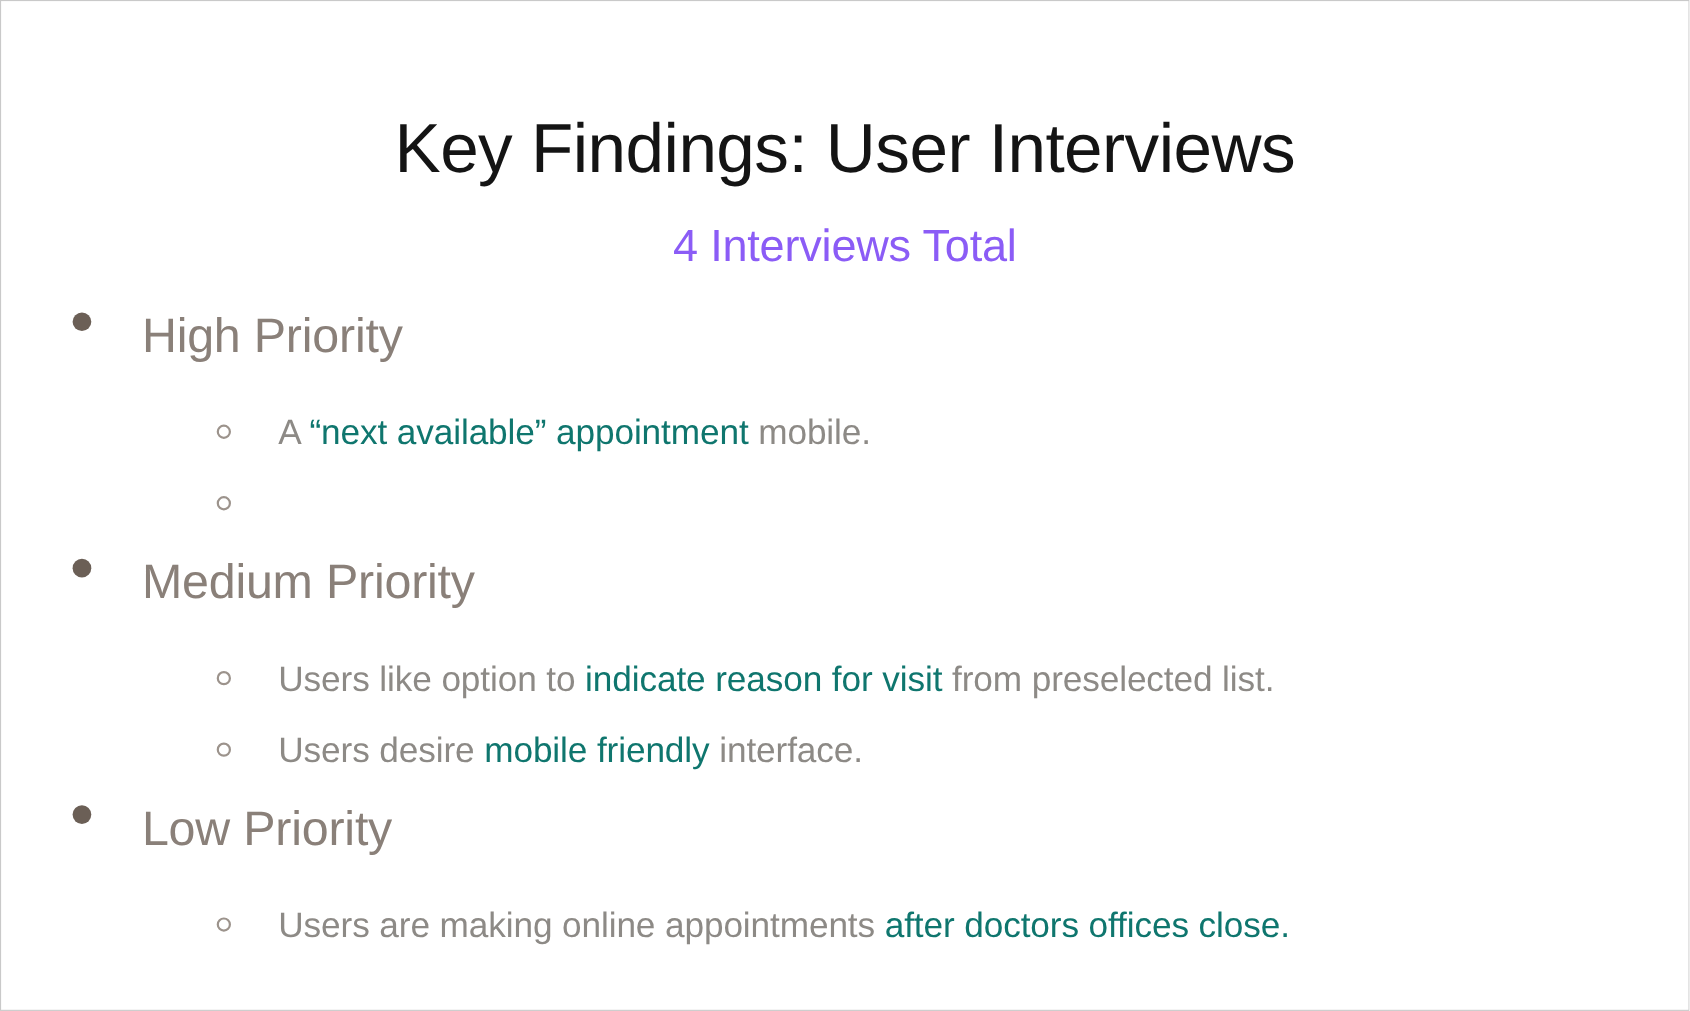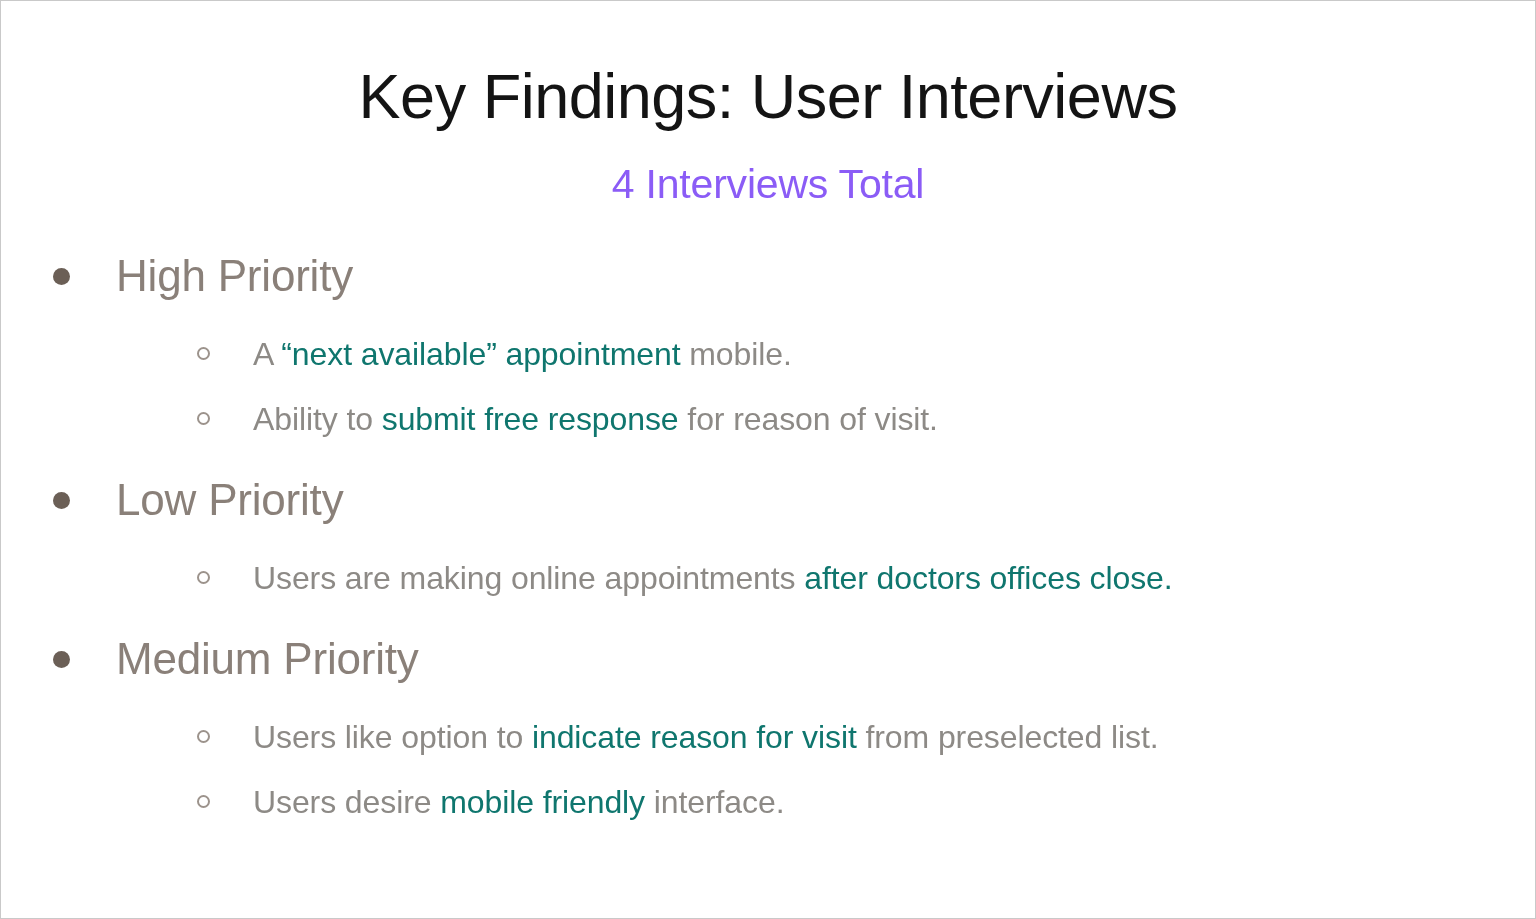--- a/index.html
+++ b/index.html
@@ -15,21 +15,21 @@
     border: 1px solid #c9c9c9;
     box-sizing: border-box;
     overflow: hidden;
     font-family: "Liberation Sans", sans-serif;
     -webkit-font-smoothing: antialiased;
   }
 
   
   .title-block {
     text-align: center;
-    padding-top: 64px;
+    padding-top: 103px;
   }
   .slide-title {
     font-size: 63px;
     line-height: 1.0;
     font-weight: 400;
     color: #141414;
     letter-spacing: -0.5px;
     margin: 0;
   }
   .slide-subtitle {
@@ -47,22 +47,21 @@
     margin: 0;
     padding: 0;
     list-style: none;
     padding-top: 40px;
   }
 
   .group { margin: 0; }
 
   .group-head {
     display: flex;
-    align-items: center;
-    padding-left: 52px;
+    padding-left: 65px;
     height: 62px;
   }
   .bullet-l1 {
     flex: 0 0 auto;
     width: 17px;
     height: 17px;
     border-radius: 50%;
     background: #6b5f56;
     margin-right: 46px;
   }
@@ -126,47 +125,46 @@
           <span class="bullet-l1"></span>
           <span class="group-label">High Priority</span>
         </div>
         <ul class="sub-list">
           <li class="sub-item">
             <span class="bullet-l2"></span>
             <span class="sub-text"><span>A </span><span class="hl">“next available” appointment</span><span> mobile.</span></span>
           </li>
           <li class="sub-item">
             <span class="bullet-l2"></span>
-            <span class="sub-text"><span>Ability to </span><span class="hl">submit free response</span><span> for reason of visit.</span></span>
-          </li>
-        </ul>
-      </li>
-      <li class="group">
-        <div class="group-head">
-          <span class="bullet-l1"></span>
-          <span class="group-label">Low Priority</span>
-        </div>
-        <ul class="sub-list">
-          <li class="sub-item">
-            <span class="bullet-l2"></span>
-            <span class="sub-text"><span>Users are making online appointments </span><span class="hl">after doctors offices close.</span></span>
           </li>
         </ul>
       </li>
       <li class="group">
         <div class="group-head">
           <span class="bullet-l1"></span>
           <span class="group-label">Medium Priority</span>
         </div>
         <ul class="sub-list">
           <li class="sub-item">
             <span class="bullet-l2"></span>
             <span class="sub-text"><span>Users like option to </span><span class="hl">indicate reason for visit</span><span> from preselected list.</span></span>
           </li>
           <li class="sub-item">
             <span class="bullet-l2"></span>
             <span class="sub-text"><span>Users desire </span><span class="hl">mobile friendly</span><span> interface.</span></span>
           </li>
         </ul>
       </li>
+      <li class="group">
+        <div class="group-head">
+          <span class="bullet-l1"></span>
+          <span class="group-label">Low Priority</span>
+        </div>
+        <ul class="sub-list">
+          <li class="sub-item">
+            <span class="bullet-l2"></span>
+            <span class="sub-text"><span>Users are making online appointments </span><span class="hl">after doctors offices close.</span></span>
+          </li>
+        </ul>
+      </li>
     </ul>
 
 </div>
 
 </body></html>

